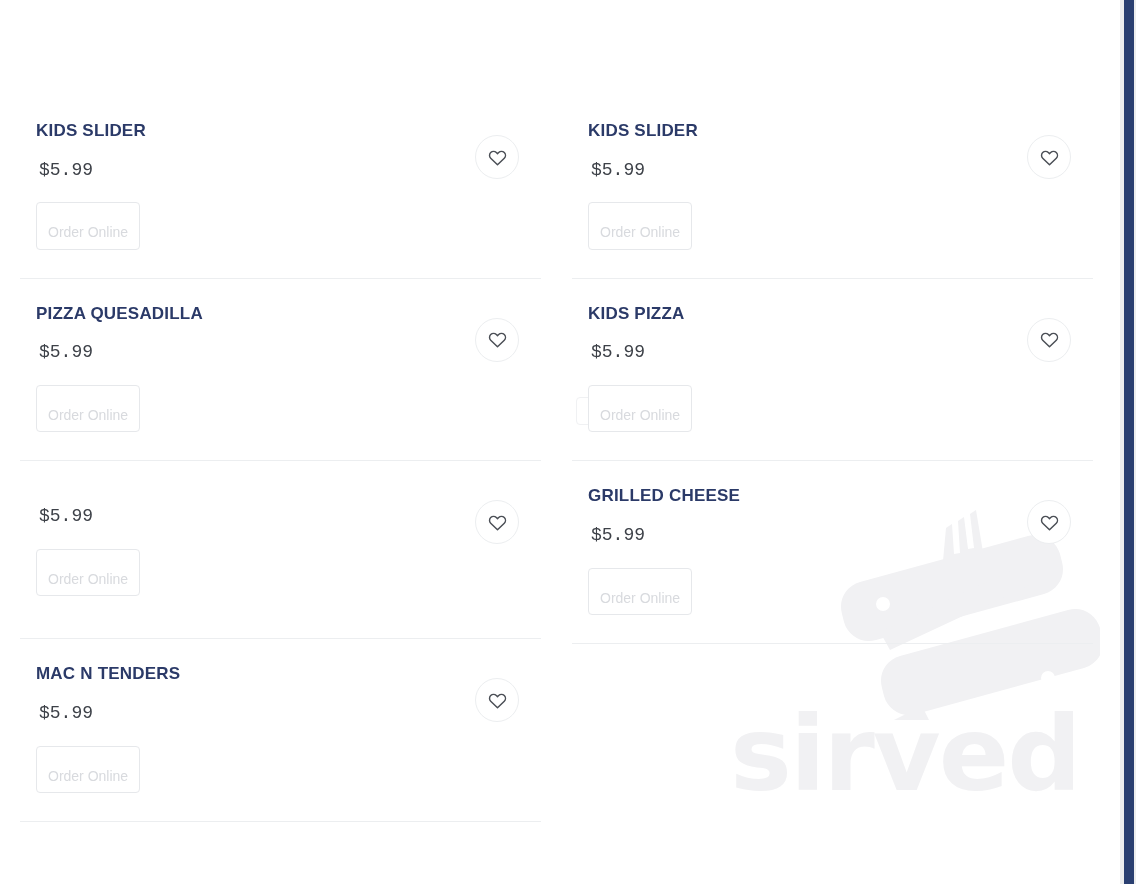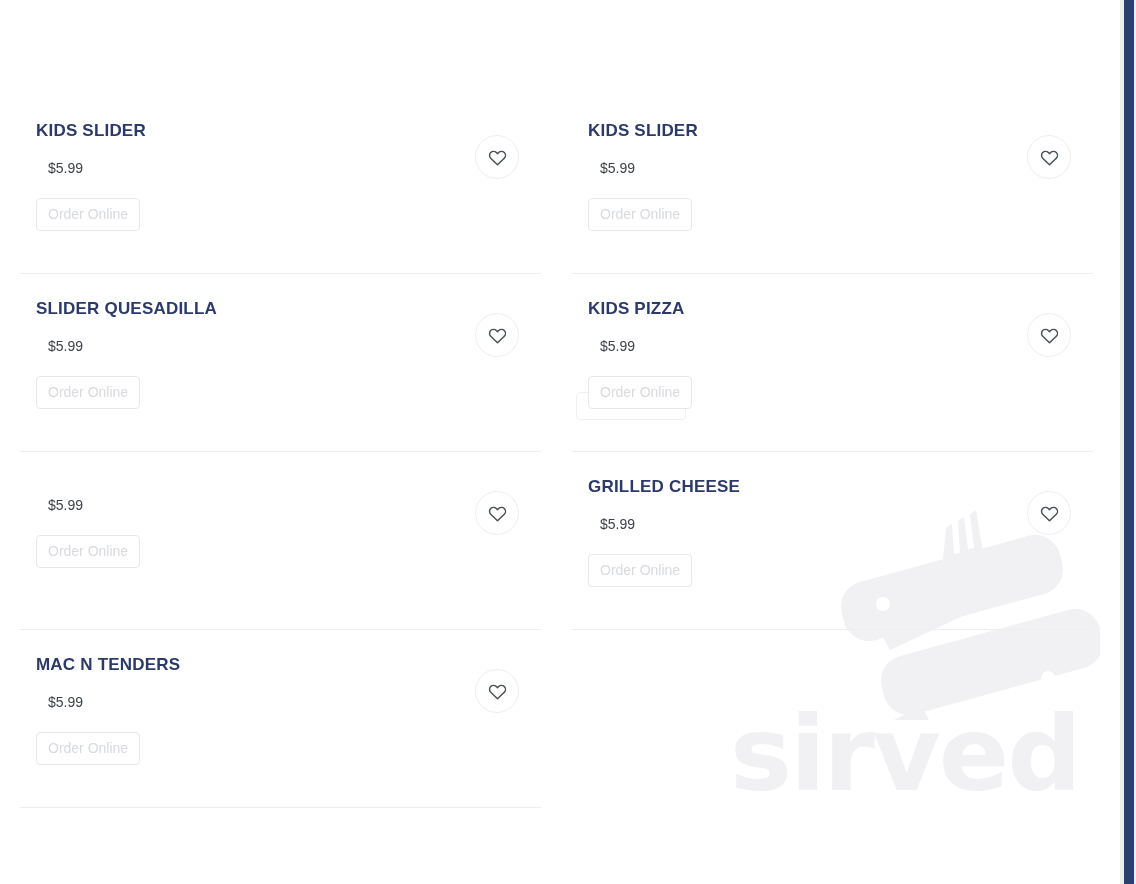--- a/index.html
+++ b/index.html
@@ -118,29 +118,30 @@
 
   .item-name {
     margin: 0;
     font-size: 17px;
     font-weight: 700;
     letter-spacing: 0.2px;
     color: #2b3a68;
     line-height: 1.1;
   }
   .item-price {
-    margin: 20px 0 0 12px;
-    font-size: 14px;
+    margin: 20px 0 0 3px;
+    font-size: 18px;
     color: #3d4148;
     line-height: 1.1;
+    font-family: Liberation Mono, monospace;
   }
   .order-button {
     display: inline-block;
     margin-top: 22px;
-    padding: 7px 11px 8px 11px;
+    padding: 21px 11px 8px 11px;
     font-size: 14px;
     color: #d8dade;
     background: #ffffff;
     border: 1px solid #e6e8eb;
     border-radius: 4px;
     line-height: 1.15;
     cursor: pointer;
     position: relative;
     z-index: 2;
   }
@@ -219,21 +220,21 @@
           <button class="order-button">Order Online</button>
           <div class="fav-button">
             <svg width="19" height="17" viewBox="0 0 24 22">
               <path d="M12 20.5 L3.2 11.9 C1.2 9.9 1.2 6.6 3.2 4.6 c2-2 5.3-2 7.3 0 L12 6.1
                        l1.5-1.5 c2-2 5.3-2 7.3 0 c2 2 2 5.3 0 7.3 z" fill="none" stroke="#4b4f56" stroke-width="1.9" stroke-linejoin="round"></path>
             </svg>
           </div>
         </div>
 
         <div class="menu-item">
-          <h3 class="item-name">SLIDER QUESADILLA</h3>
+          <h3 class="item-name">PIZZA QUESADILLA</h3>
           <div class="item-price">$5.99</div>
           <button class="order-button">Order Online</button>
           <div class="fav-button">
             <svg width="19" height="17" viewBox="0 0 24 22">
               <path d="M12 20.5 L3.2 11.9 C1.2 9.9 1.2 6.6 3.2 4.6 c2-2 5.3-2 7.3 0 L12 6.1
                        l1.5-1.5 c2-2 5.3-2 7.3 0 c2 2 2 5.3 0 7.3 z" fill="none" stroke="#4b4f56" stroke-width="1.9" stroke-linejoin="round"></path>
             </svg>
           </div>
         </div>
 

